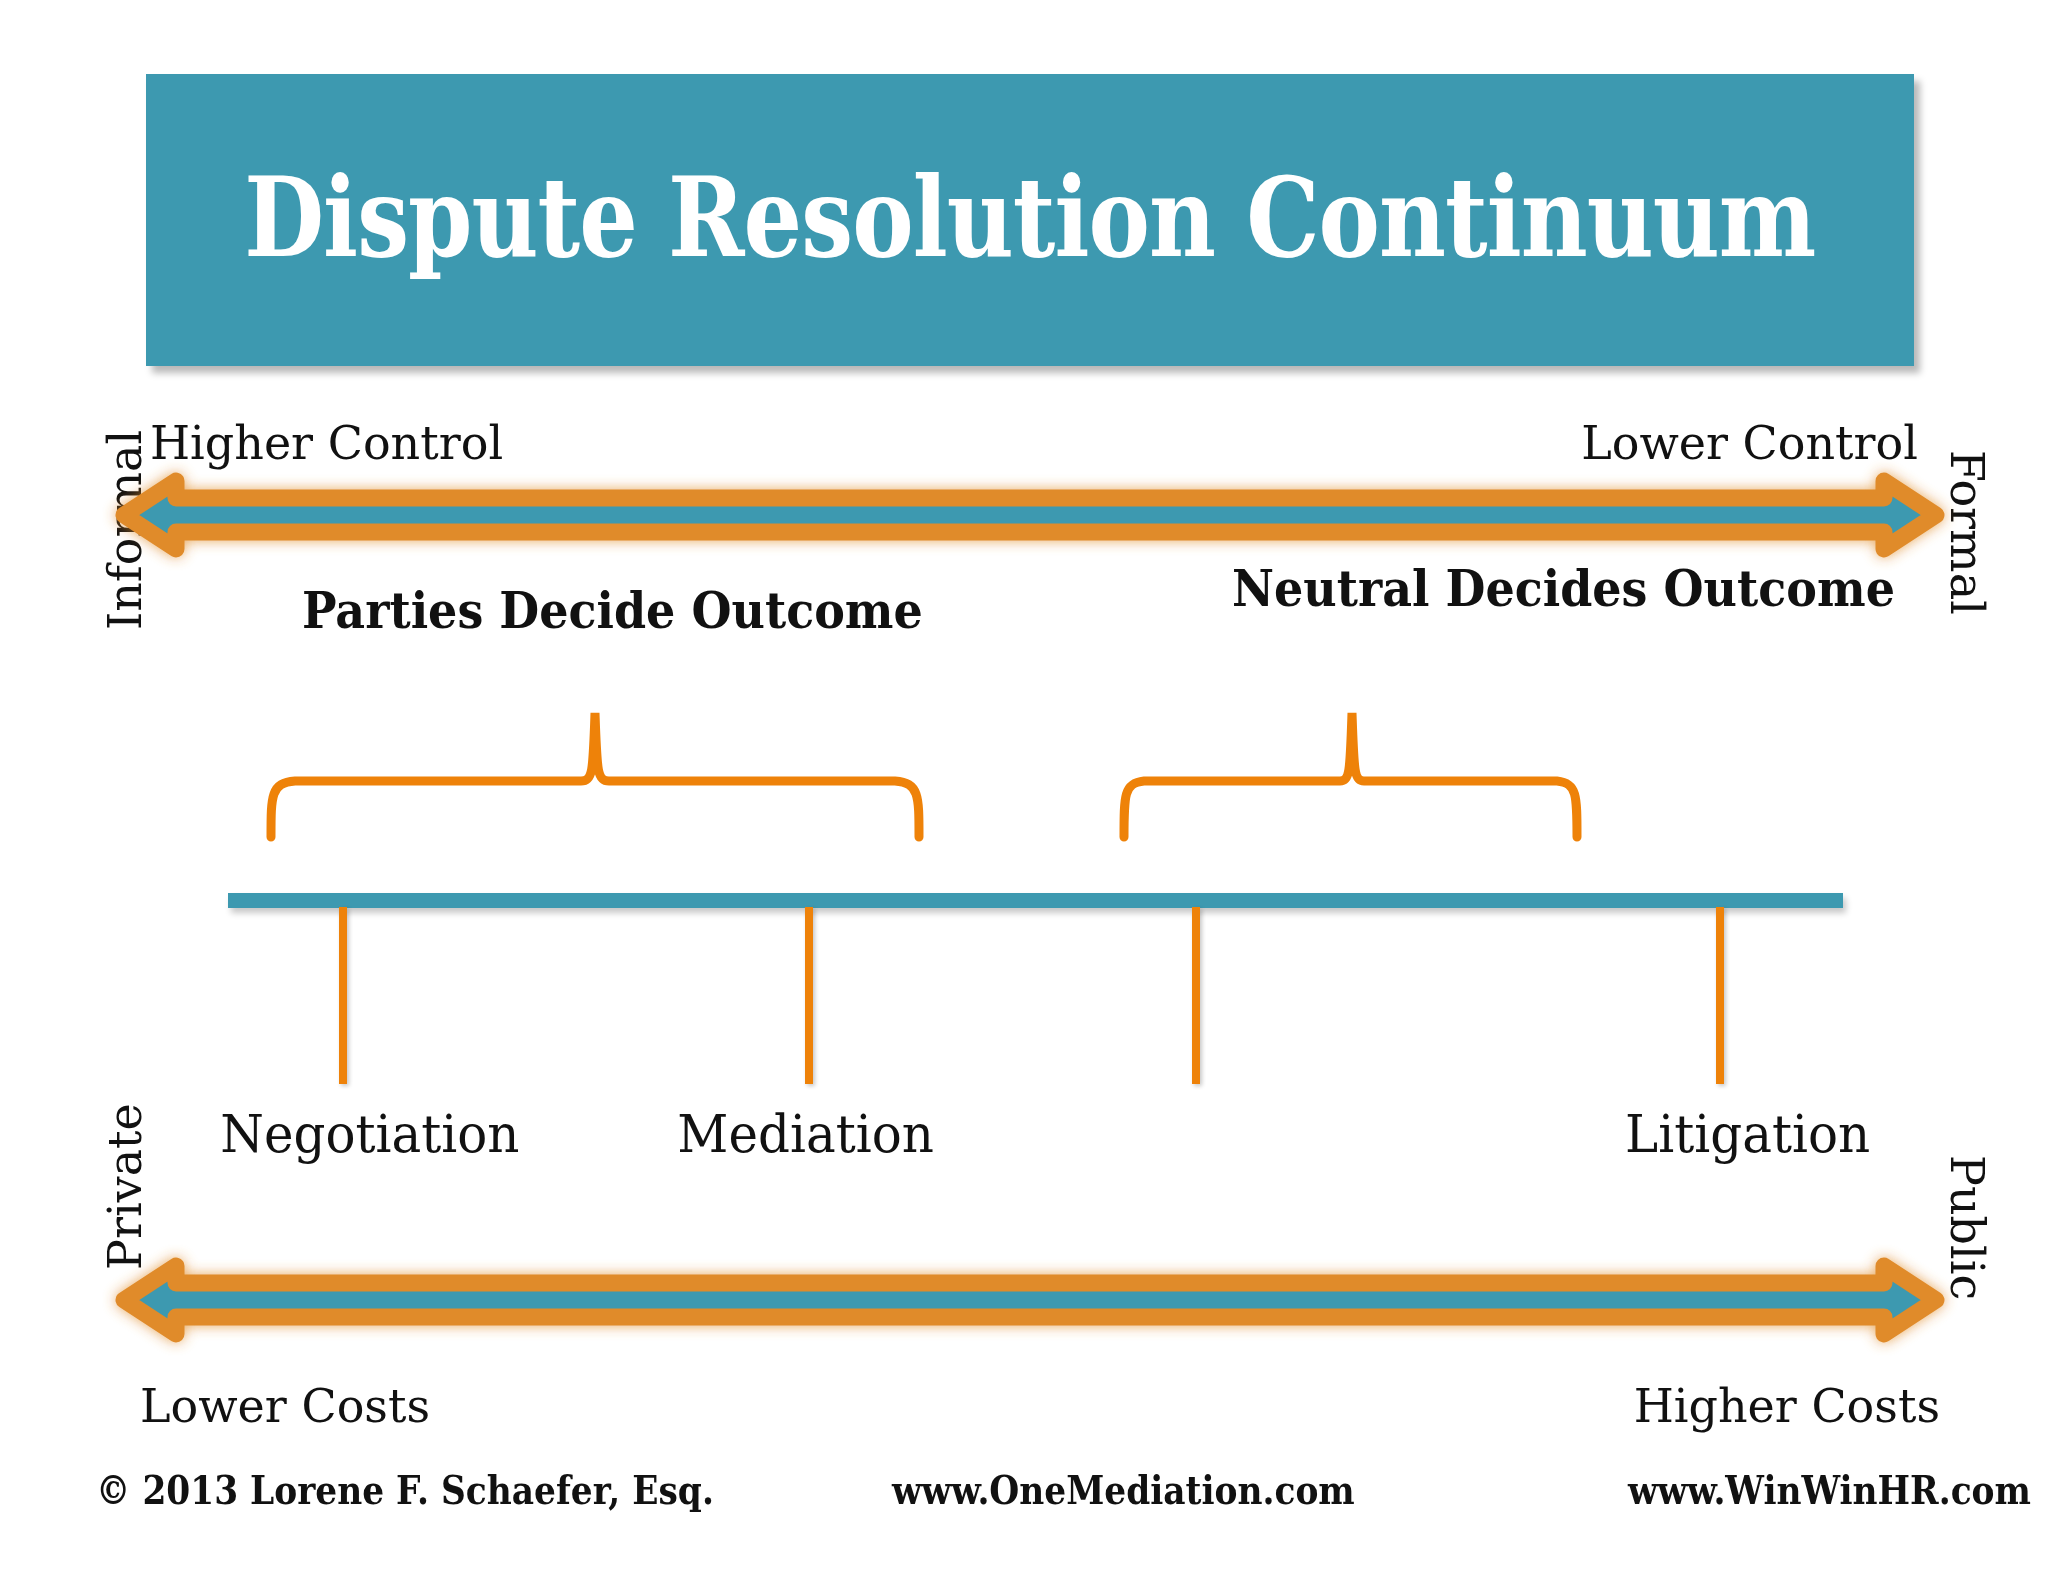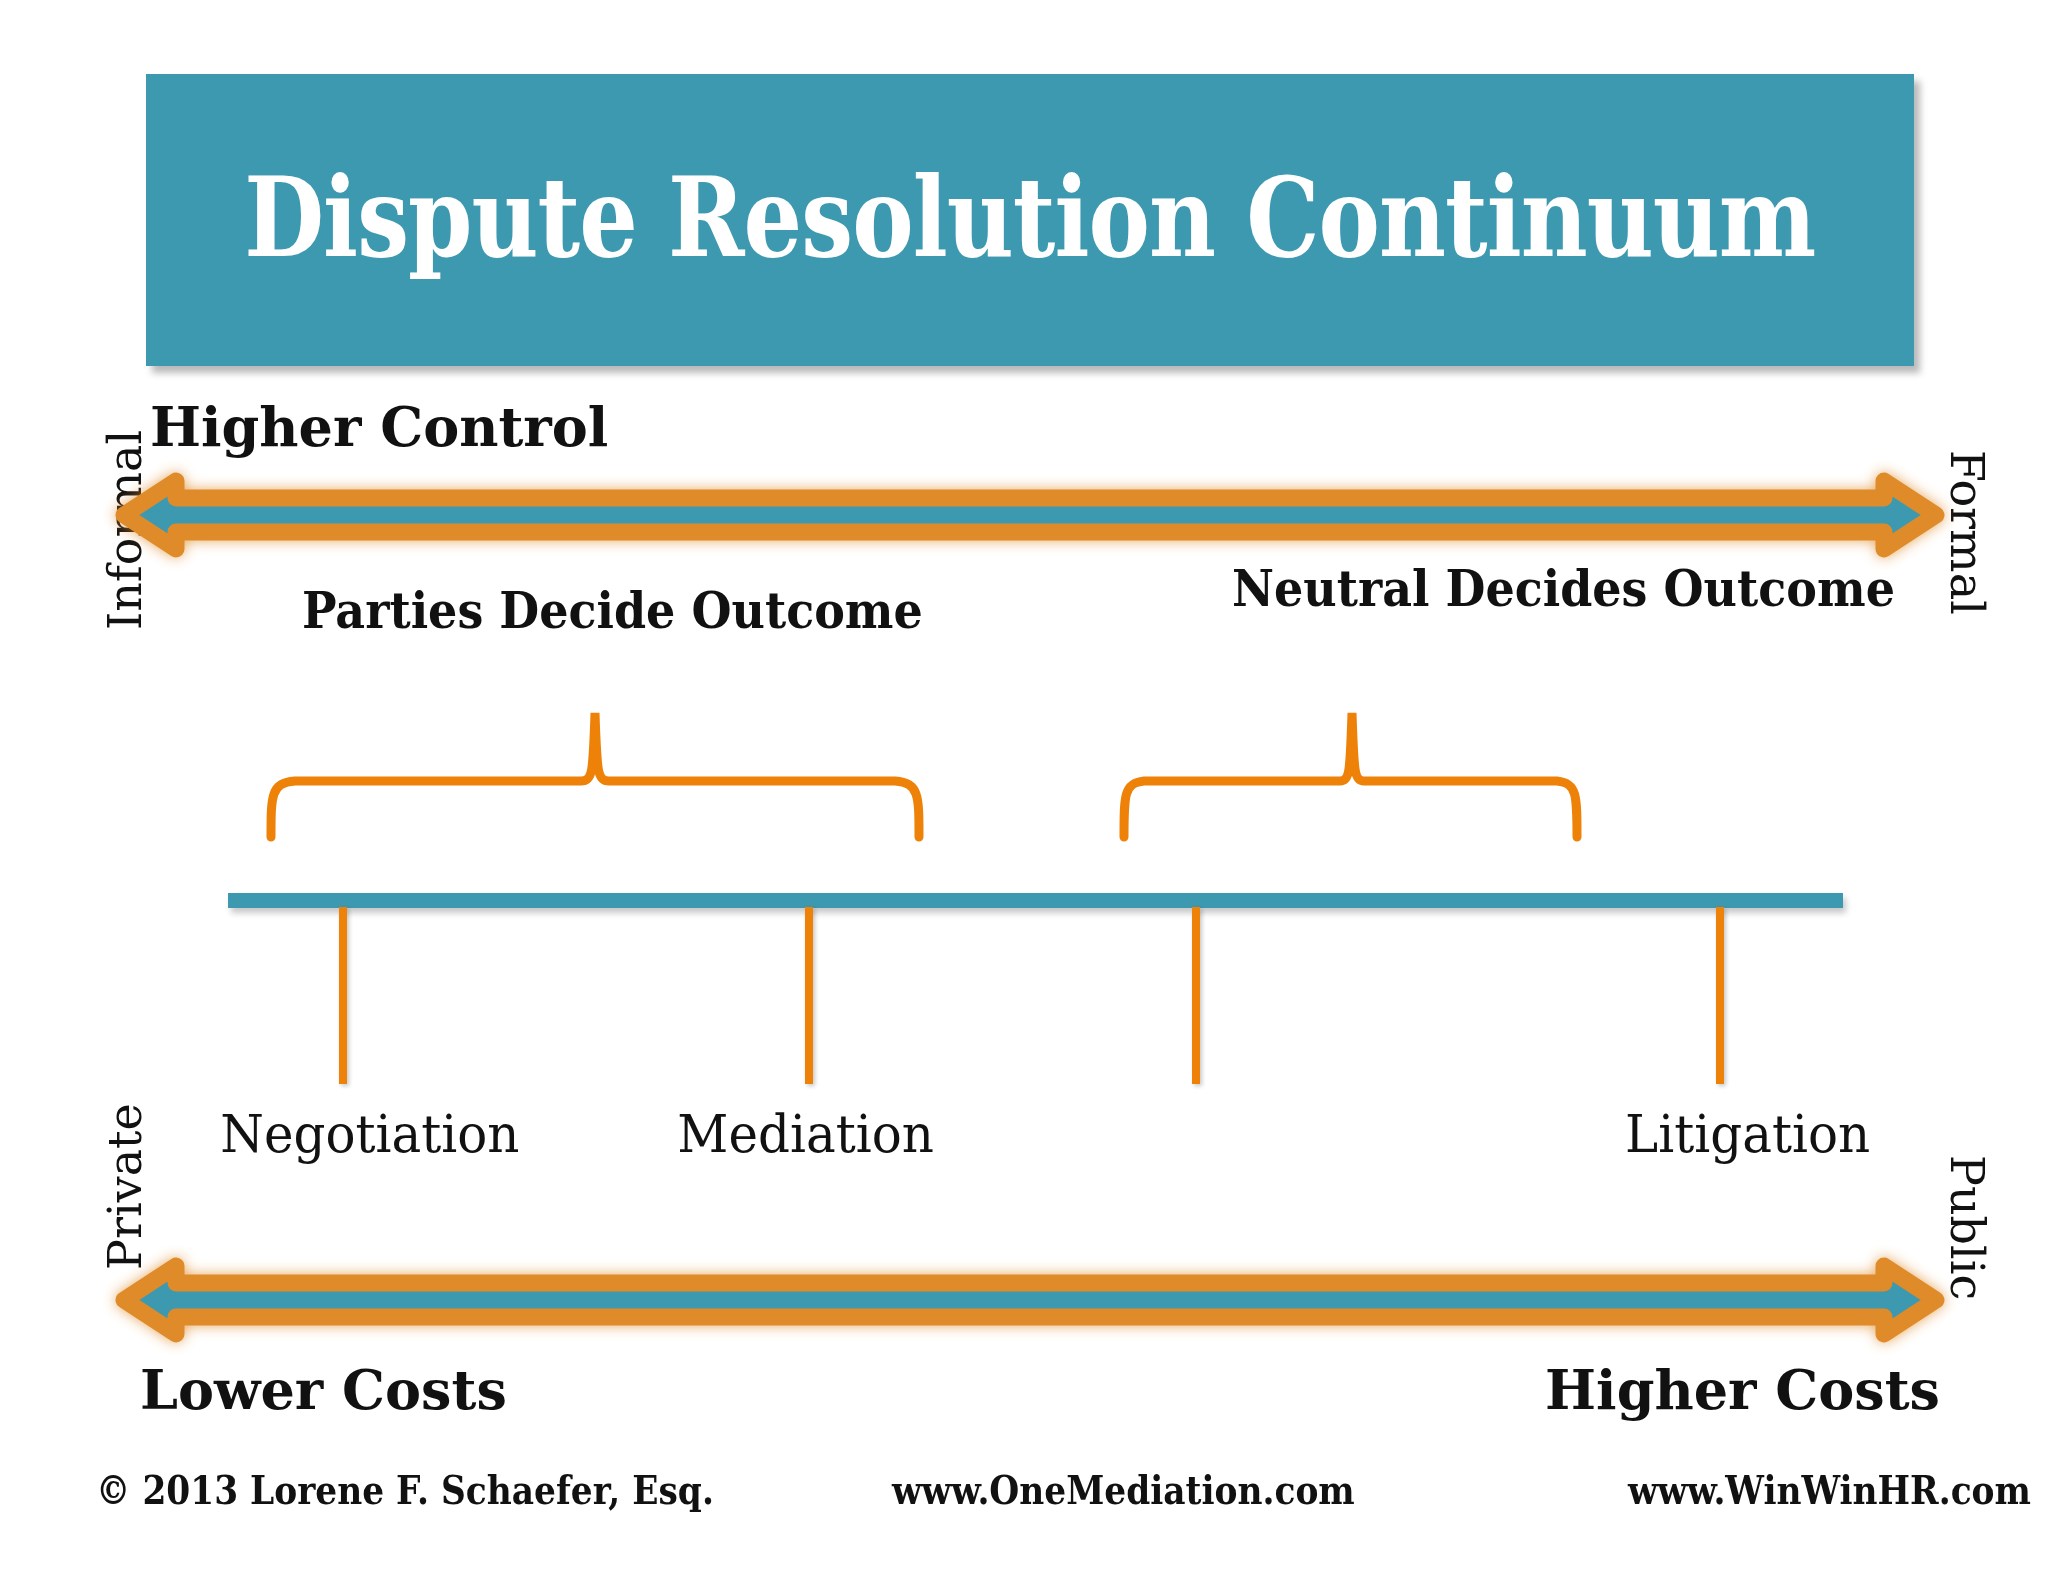--- a/index.html
+++ b/index.html
@@ -50,22 +50,23 @@
 
   
   .txt {
     position: absolute;
     white-space: nowrap;
     color: #111111;
     font-family: "DejaVu Serif", serif;
     line-height: 1;
   }
   .plain {
-    font-size: 54px;
-    font-weight: bold;
+    font-size: 46px;
+    font-weight: normal;
+    margin-top: 20px;
   }
   .plain > span,
   .bold > span,
   .foot > span,
   .sidelbl > span {
     display: inline-block;
   }
   .bold {
     font-size: 50px;
     font-weight: bold;
@@ -127,20 +128,23 @@
 <div id="canvas">
 
   <div class="banner">
     <div class="banner-title">
       <span>Dispute Resolution Continuum</span>
     </div>
   </div>
 
   <div class="txt plain" style="left:150px; top:400px;">
     <span>Higher Control</span>
+  </div>
+  <div class="txt plain" style="right:130px; top:400px;">
+    <span>Lower Control</span>
   </div>
 
   <div class="sidelbl rot-ccw" style="left:98px; top:630px;">
     <span>Informal</span>
   </div>
   <div class="sidelbl rot-cw" style="left:1994px; top:450px;">
     <span>Formal</span>
   </div>
 
   <svg class="arrow-svg" style="left:120px; top:470px;" width="1820" height="90" viewBox="0 0 1820 90">

